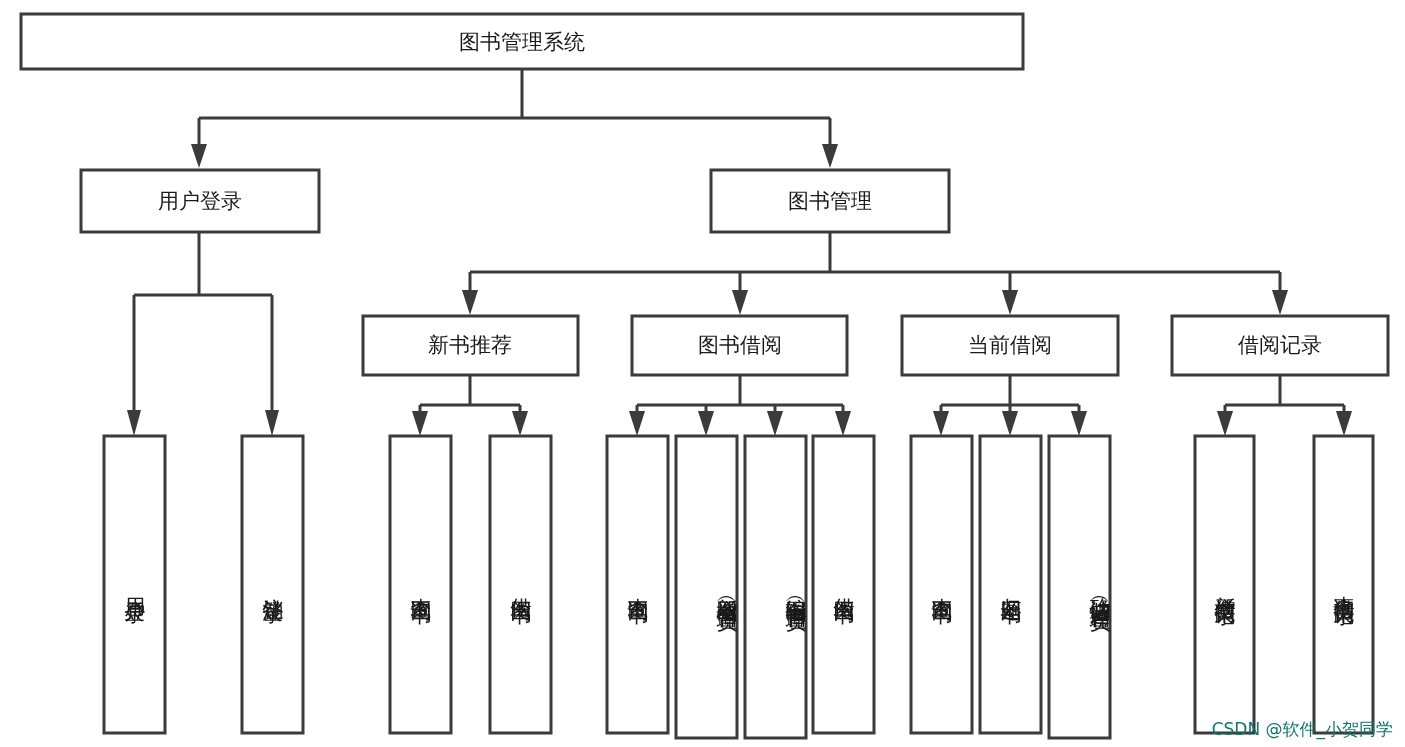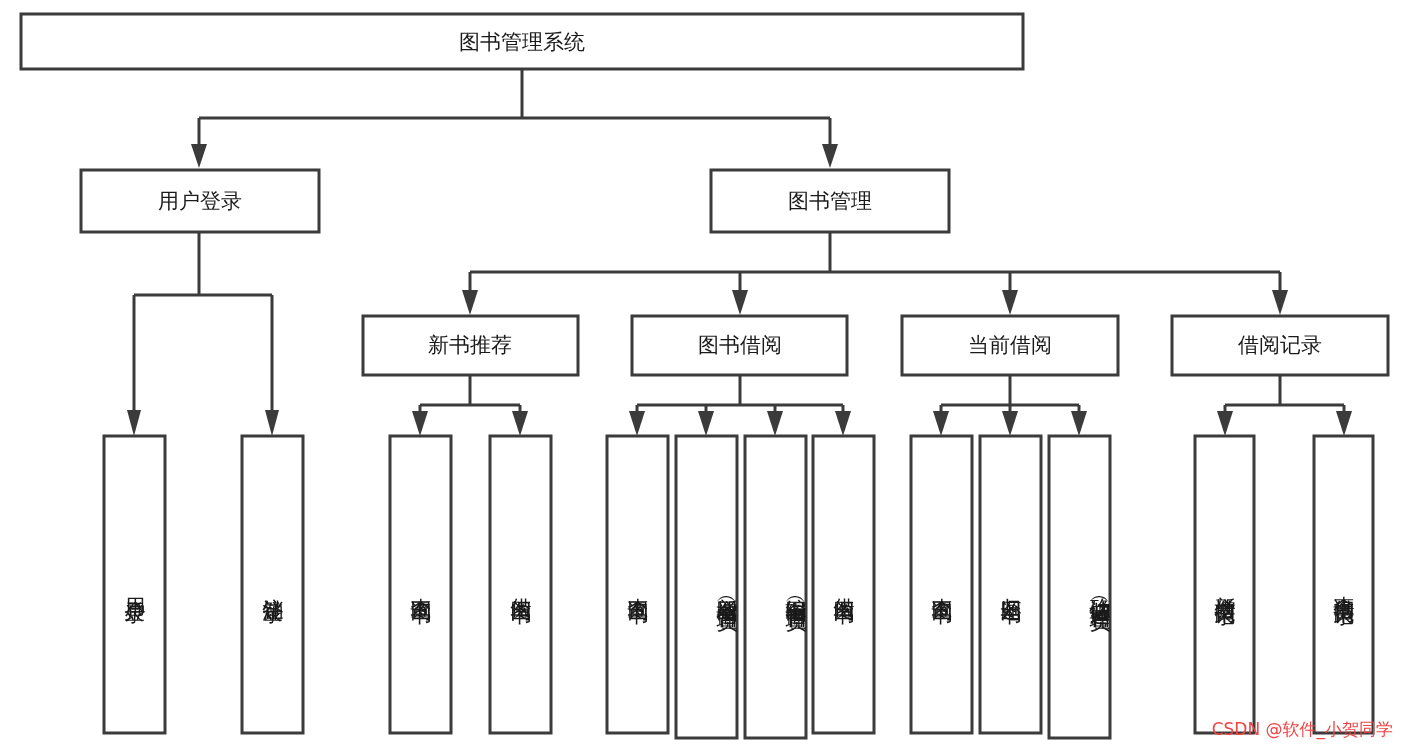--- a/index.html
+++ b/index.html
@@ -64,21 +64,21 @@
   }
   .node-label-v.centered {
     align-items: center;
   }
   .watermark {
     position: absolute;
     right: 12px;
     bottom: 6px;
     font-family: "DejaVu Sans", "Liberation Sans", sans-serif;
     font-size: 17px;
-    color: #ef4444;
+    color: #0f766e;
     white-space: nowrap;
   }
 </style>
 </head>
 <body>
 
 <div id="diagram-root">
 
   <svg class="diagram" viewBox="0 0 1405 747">
 

